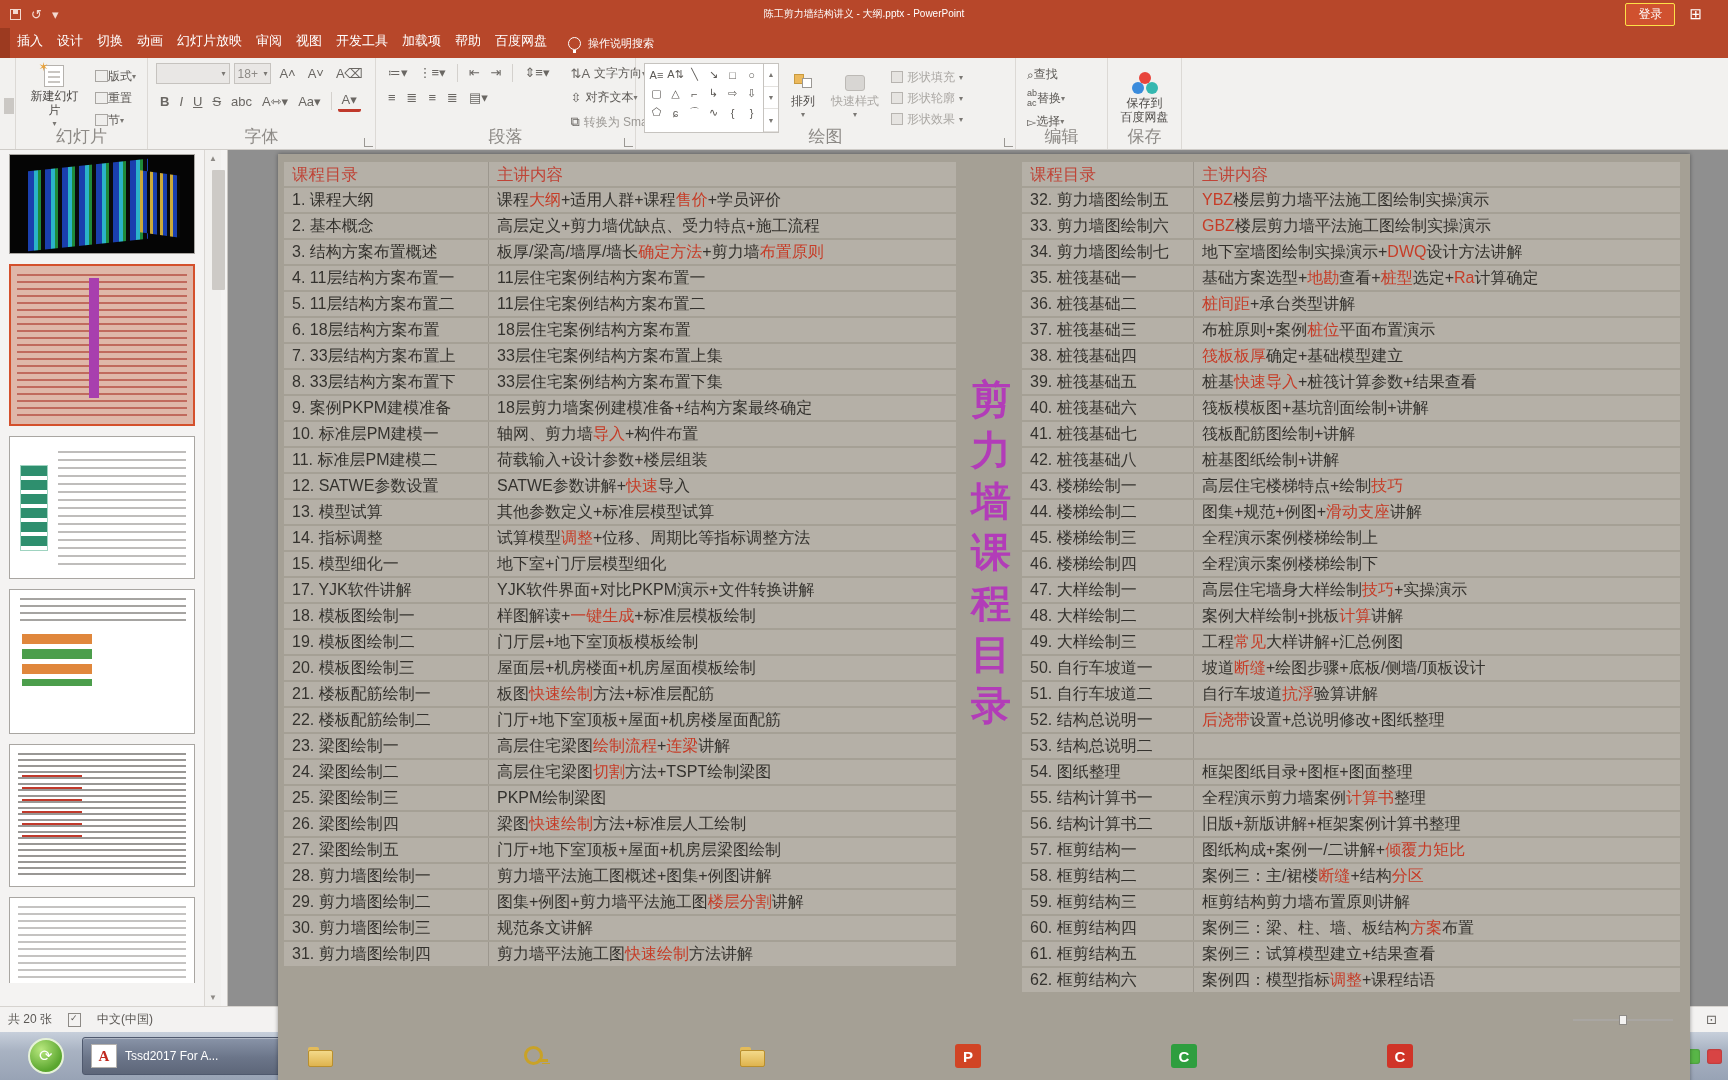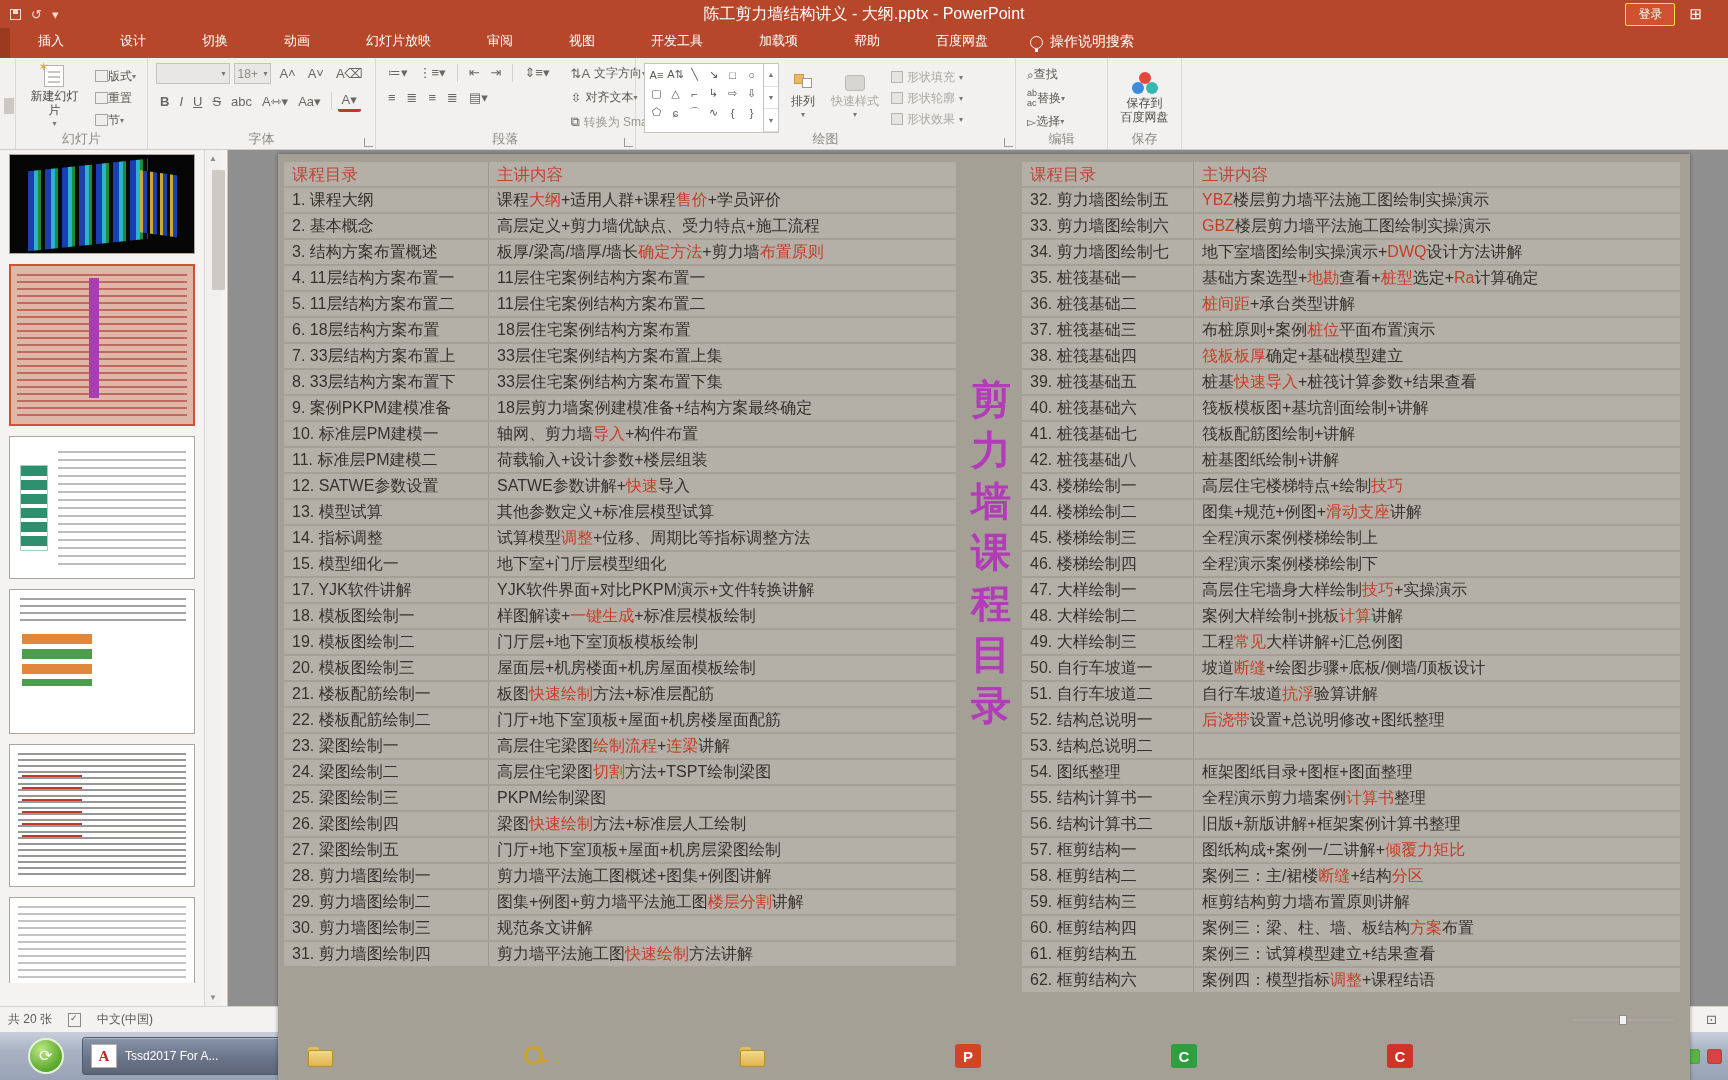--- a/index.html
+++ b/index.html
@@ -7,41 +7,41 @@
     font-family:"Liberation Sans","DejaVu Sans",sans-serif; }
   body { background:#8f8f8f; position:relative; }
 
   
   .titlebar { height:28px; background:var(--titlebar); display:flex; align-items:center;
     position:relative; color:#fff; }
   .qat { display:flex; align-items:center; gap:10px; padding-left:10px; }
   .qat .qicon { font-size:13px; color:#f3d9d0; cursor:default; }
   .floppy { width:11px; height:11px; border:1.5px solid #f3d9d0; display:inline-block; position:relative; }
   .floppy::after{ content:""; position:absolute; top:0; left:2px; width:5px; height:4px; background:#f3d9d0; }
-  .tb-title { position:absolute; left:50%; transform:translateX(-50%); font-size:16px; color:#fff; white-space:nowrap; }
+  .tb-title { position:absolute; left:50%; transform:translateX(-50%); font-size:10px; color:#fff; white-space:nowrap; }
   .tb-right { margin-left:auto; display:flex; align-items:center; gap:14px; padding-right:26px; }
   .login-btn { background:#d0512f; border:1px solid #fde047; color:#fff; font-size:12px;
     padding:2px 12px; border-radius:2px; cursor:pointer; }
   .ribbon-opts { color:#fff; font-size:15px; }
 
   
   .tabbar { height:30px; background:var(--titlebar); display:flex; align-items:flex-end; color:#fff; }
   .file-sliver { width:10px; height:30px; background:#9c3a20; }
   .tabs { display:flex; align-items:flex-end; height:30px; }
-  .tab { font-size:13px; padding:7px 28px 8px; cursor:pointer; white-space:nowrap; }
+  .tab { font-size:13px; padding:7px 7px 8px; cursor:pointer; white-space:nowrap; }
   .search-area { display:flex; align-items:center; gap:7px; margin-left:14px; padding-bottom:7px; }
   .bulb { width:13px; height:13px; border:1.5px solid #fff; border-radius:50%; position:relative; }
   .bulb::after { content:""; position:absolute; left:4px; top:12px; width:3px; height:3px; background:#fff; }
-  .search-label { font-size:14px; color:#fff; }
+  .search-label { font-size:11px; color:#fff; }
 
   
   .ribbon { height:92px; background:#f2f1ef; border-bottom:1px solid #cfccc8; display:flex; }
   .rgroup { position:relative; border-right:1px solid #dcd9d5; padding:5px 8px 16px; height:100%; }
   .rgroup-label { position:absolute; bottom:1px; left:0; right:0; text-align:center;
-    font-size:13px; color:#8d8a86; white-space:nowrap; }
+    font-size:17px; color:#8d8a86; white-space:nowrap; }
   .launcher { position:absolute; bottom:2px; right:2px; width:9px; height:9px;
     border-left:1px solid #9b9894; border-bottom:1px solid #9b9894; }
   .clip-partial { width:16px; border-right:1px solid #dcd9d5; position:relative; }
   .clip-partial .frag { position:absolute; top:40px; left:4px; width:10px; height:16px; background:#cbc8c4; }
 
   .bigbtn { display:flex; flex-direction:column; align-items:center; justify-content:center;
     font-size:12px; color:#4e4b48; text-align:center; padding:2px 4px; border-radius:2px; cursor:pointer; line-height:14px; }
   .page-ic { width:20px; height:24px; background:#fff; border:1px solid #b5b2ae; position:relative; margin-bottom:2px; }
   .page-ic::before { content:"✶"; position:absolute; top:-6px; left:-7px; color:#e8a33d; font-size:12px; }
   .page-ic::after { content:""; position:absolute; top:5px; left:3px; width:12px; height:2px; background:#c9c6c2;

